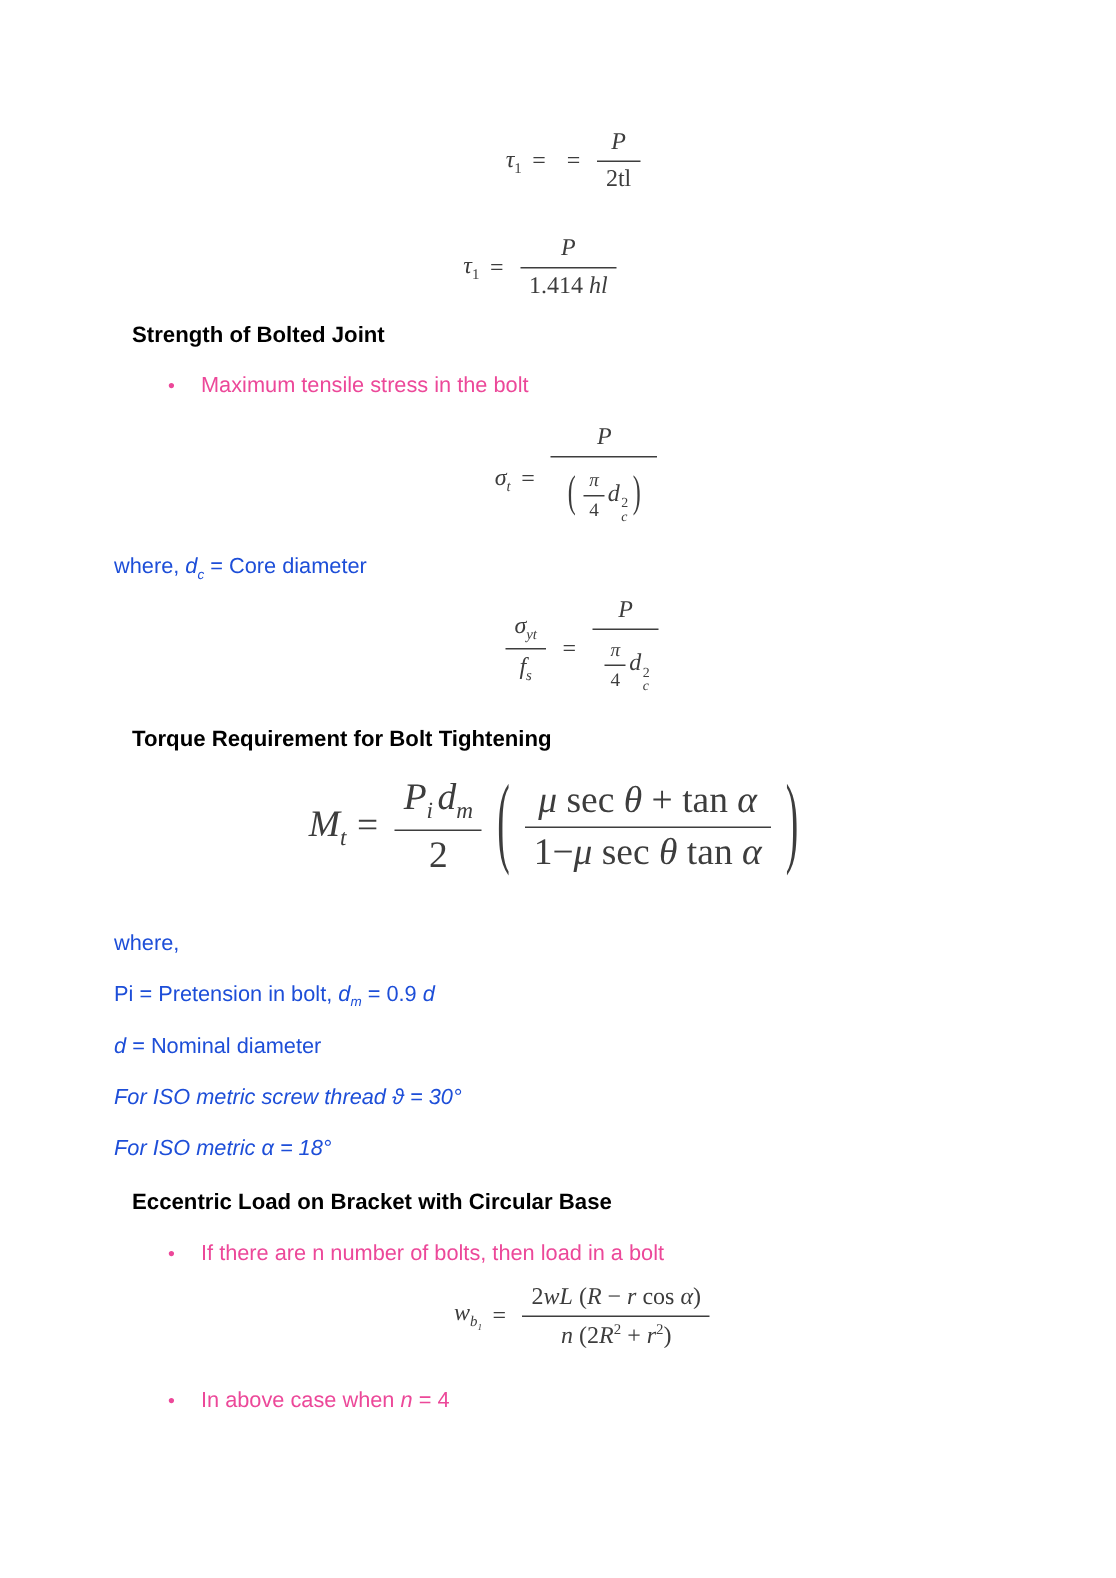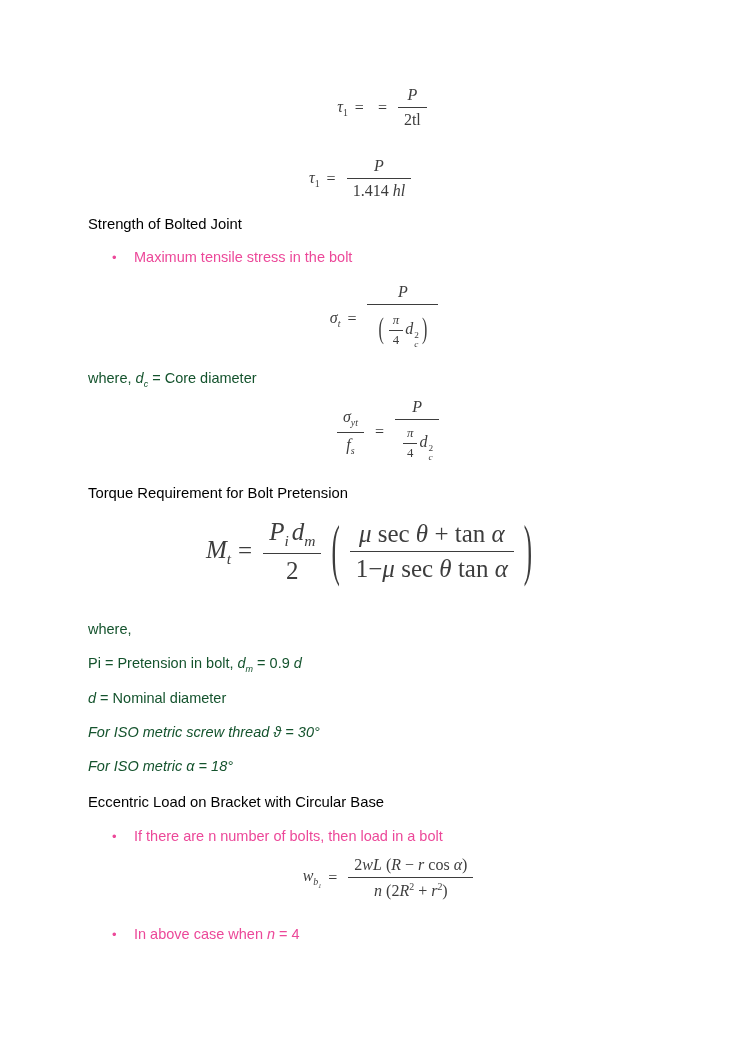--- a/index.html
+++ b/index.html
@@ -1,21 +1,21 @@
 <!DOCTYPE html>
 <html><head>
 <meta charset="utf-8">
 <style>
   *{box-sizing:border-box}
   html,body{margin:0;padding:0}
   body{width:744px;height:1052px;background:#fff;position:relative;overflow:hidden;
        font-family:"Liberation Sans",sans-serif;}
   .page{position:absolute;inset:0;background:#ffffff;padding-left:41px;}
-  .body-text{position:absolute;left:88px;font-size:14.5px;color:#14532d;white-space:nowrap;}
-  .heading{position:absolute;left:88px;font-size:14.8px;font-weight:400;color:#000;white-space:nowrap;}
+  .body-text{position:absolute;left:76px;font-size:14.5px;color:#1d4ed8;white-space:nowrap;}
+  .heading{position:absolute;left:88px;font-size:14.8px;font-weight:700;color:#000;white-space:nowrap;}
   .bullet-line{position:absolute;left:112px;font-size:14.5px;color:#ec4899;white-space:nowrap;}
   .dot{display:inline-block;width:22px;font-size:13px;}
   .bit{font-style:italic}
   .formula{position:absolute;left:88px;right:88px;text-align:center;
            font-family:"Liberation Serif",serif;font-size:16px;color:#3d3d3d;line-height:1.15;}
   .f5size{font-size:25px;}
   .mrow{display:inline-flex;align-items:center;white-space:nowrap;}
   .frac{display:inline-flex;flex-direction:column;align-items:center;margin:0 4px;}
   .fnum{padding:0 6px 3px;white-space:nowrap;}
   .fden{padding:3px 6px 0;border-top:1.4px solid currentColor;align-self:stretch;text-align:center;white-space:nowrap;}
@@ -105,21 +105,21 @@
               <span class="fden rm"><span>4</span></span>
             </span><span class="it">d</span><span class="stack">
               <span class="rm">2</span>
               <span class="it">c</span>
             </span>
         </span>
       </span>
     </span>
   </div>
 
-  <div class="heading" style="top:485px">Torque Requirement for Bolt Pretension</div>
+  <div class="heading" style="top:485px">Torque Requirement for Bolt Tightening</div>
 
   <div class="formula f5size" style="top:518px">
     <span class="mrow">
       <span class="tok"><span class="it">M</span><sub class="it"><span>t</span></sub></span>
       <span class="eq">=</span>
       <span class="frac">
         <span class="fnum"><span class="it">P</span><sub class="it"><span>i</span></sub><span class="it" style="margin-left:3px">d</span><sub class="it"><span>m</span></sub></span>
         <span class="fden rm"><span>2</span></span>
       </span>
       <span class="bp2">(</span>

